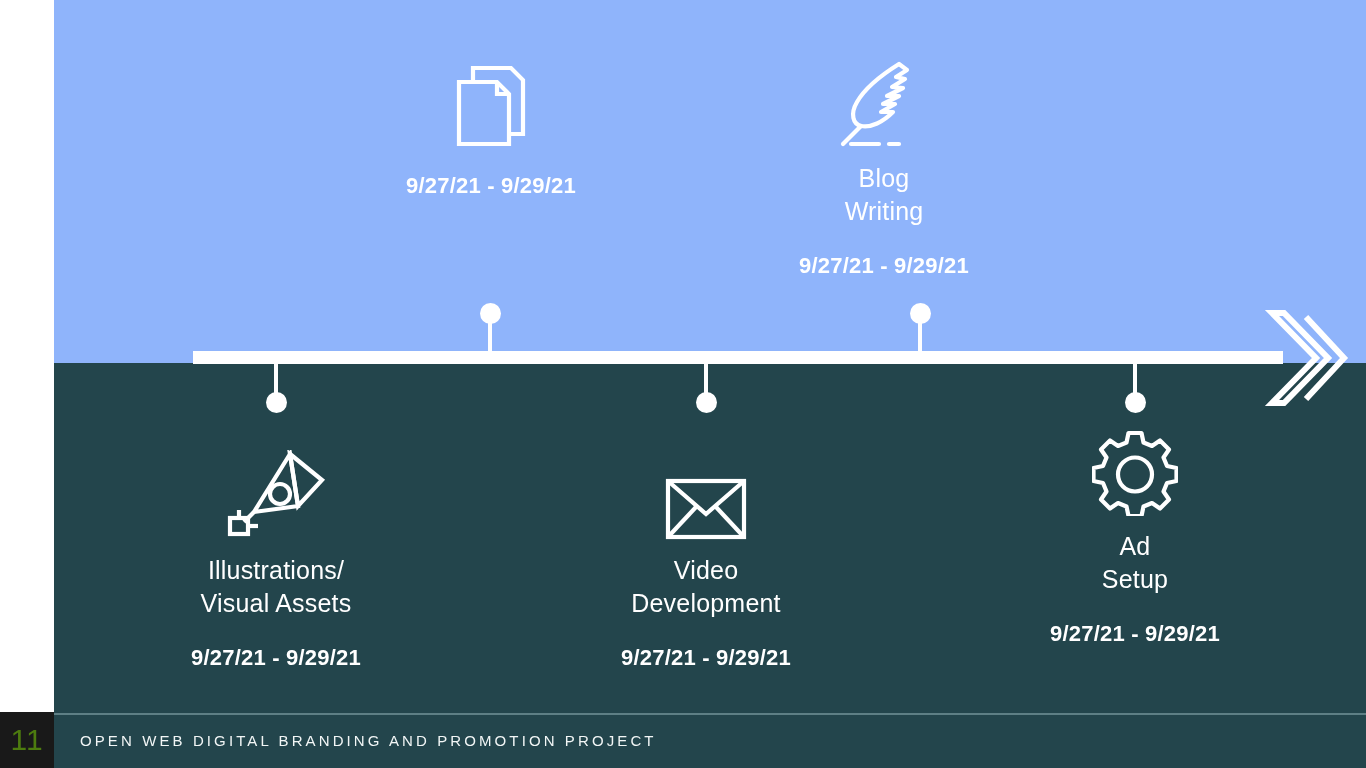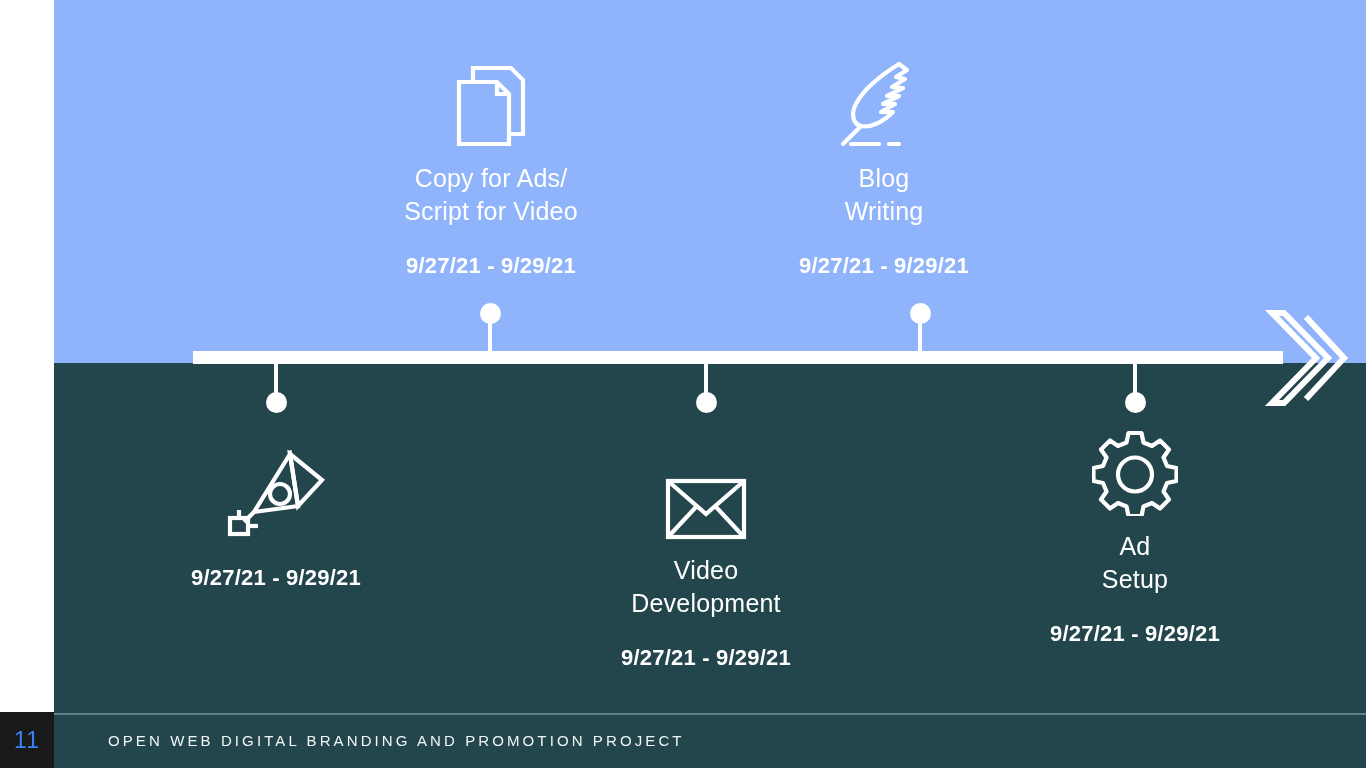--- a/index.html
+++ b/index.html
@@ -123,58 +123,55 @@
     left: 0;
     top: 712px;
     width: 54px;
     height: 56px;
     background: #191919;
     display: flex;
     align-items: center;
     justify-content: center;
   }
   .page-number {
-    color: #3b82f6;
-    font-size: 23px;
+    color: #4d7c0f;
+    font-size: 30px;
     font-weight: 400;
     letter-spacing: 1px;
   }
   .footer-title {
     position: absolute;
     left: 80px;
     top: 712px;
     height: 56px;
     display: flex;
     align-items: center;
     color: #F2F6F6;
     font-size: 15px;
     font-weight: 500;
     letter-spacing: 3.1px;
-    margin-left: 28px;
   }
 </style>
 </head>
 <body>
 
 <div class="slide">
 
   <div class="band-blue"></div>
   <div class="band-dark"></div>
   <div class="left-white-strip"></div>
 
   <div class="milestone upper" style="left:311px; top:48px;">
     <div class="ms-icon">
       <svg width="72" height="84" viewBox="0 0 72 84" fill="none" stroke="#ffffff" stroke-width="4.2" stroke-linejoin="miter">
         <path d="M18 4 H56 L68 16 V70 H18 Z"></path>
         <path d="M4 18 H42 L54 30 V80 H4 Z" fill="#8FB4FB"></path>
         <path d="M42 18 V30 H54"></path>
       </svg>
     </div>
-    <div class="ms-title">Copy for Ads/
-Script for Video</div>
     <div class="ms-date">9/27/21 - 9/29/21</div>
   </div>
   <div class="dot" style="left:480px; top:303px;"></div>
   <div class="stem" style="left:488px; top:313px; height:42px;"></div>
 
   <div class="milestone upper" style="left:704px; top:48px;">
     <div class="ms-icon">
       <svg width="94" height="88" viewBox="0 0 94 88" fill="none" stroke="#ffffff" stroke-width="4.2" stroke-linejoin="round" stroke-linecap="round">
         <path d="M62 4 C46 14 28 28 20 42 C13 54 16 64 24 66 C34 68 46 62 56 52
                  L44 52 L58 44 L46 44 L62 36 L50 36 L66 28 L55 27 L68 19 L59 17 L70 10 Z"></path>
@@ -197,20 +194,22 @@
       <svg width="104" height="90" viewBox="0 0 104 90" fill="none" stroke="#ffffff" stroke-width="4.2" stroke-linejoin="miter" stroke-linecap="butt">
         <path d="M66 4 L98 30 L74 56 Z"></path>
         <path d="M66 4 L30 62 L74 56 Z"></path>
         <circle cx="56" cy="44" r="10"></circle>
         <path d="M30 62 L20 72"></path>
         <rect x="6" y="68" width="18" height="16"></rect>
         <path d="M15 60 V68"></path>
         <path d="M24 76 H34"></path>
       </svg>
     </div>
+    <div class="ms-title">Illustrations/
+Visual Assets</div>
     <div class="ms-date">9/27/21 - 9/29/21</div>
   </div>
 
   <div class="stem" style="left:704px; top:362px; height:42px;"></div>
   <div class="dot" style="left:696px; top:392px;"></div>
   <div class="milestone lower" style="left:526px; top:440px;">
     <div class="ms-icon">
       <svg width="82" height="62" viewBox="0 0 82 62" fill="none" stroke="#ffffff" stroke-width="4.2" stroke-linejoin="miter">
         <rect x="3" y="3" width="76" height="56"></rect>
         <path d="M3 3 L41 36 L79 3"></path>

